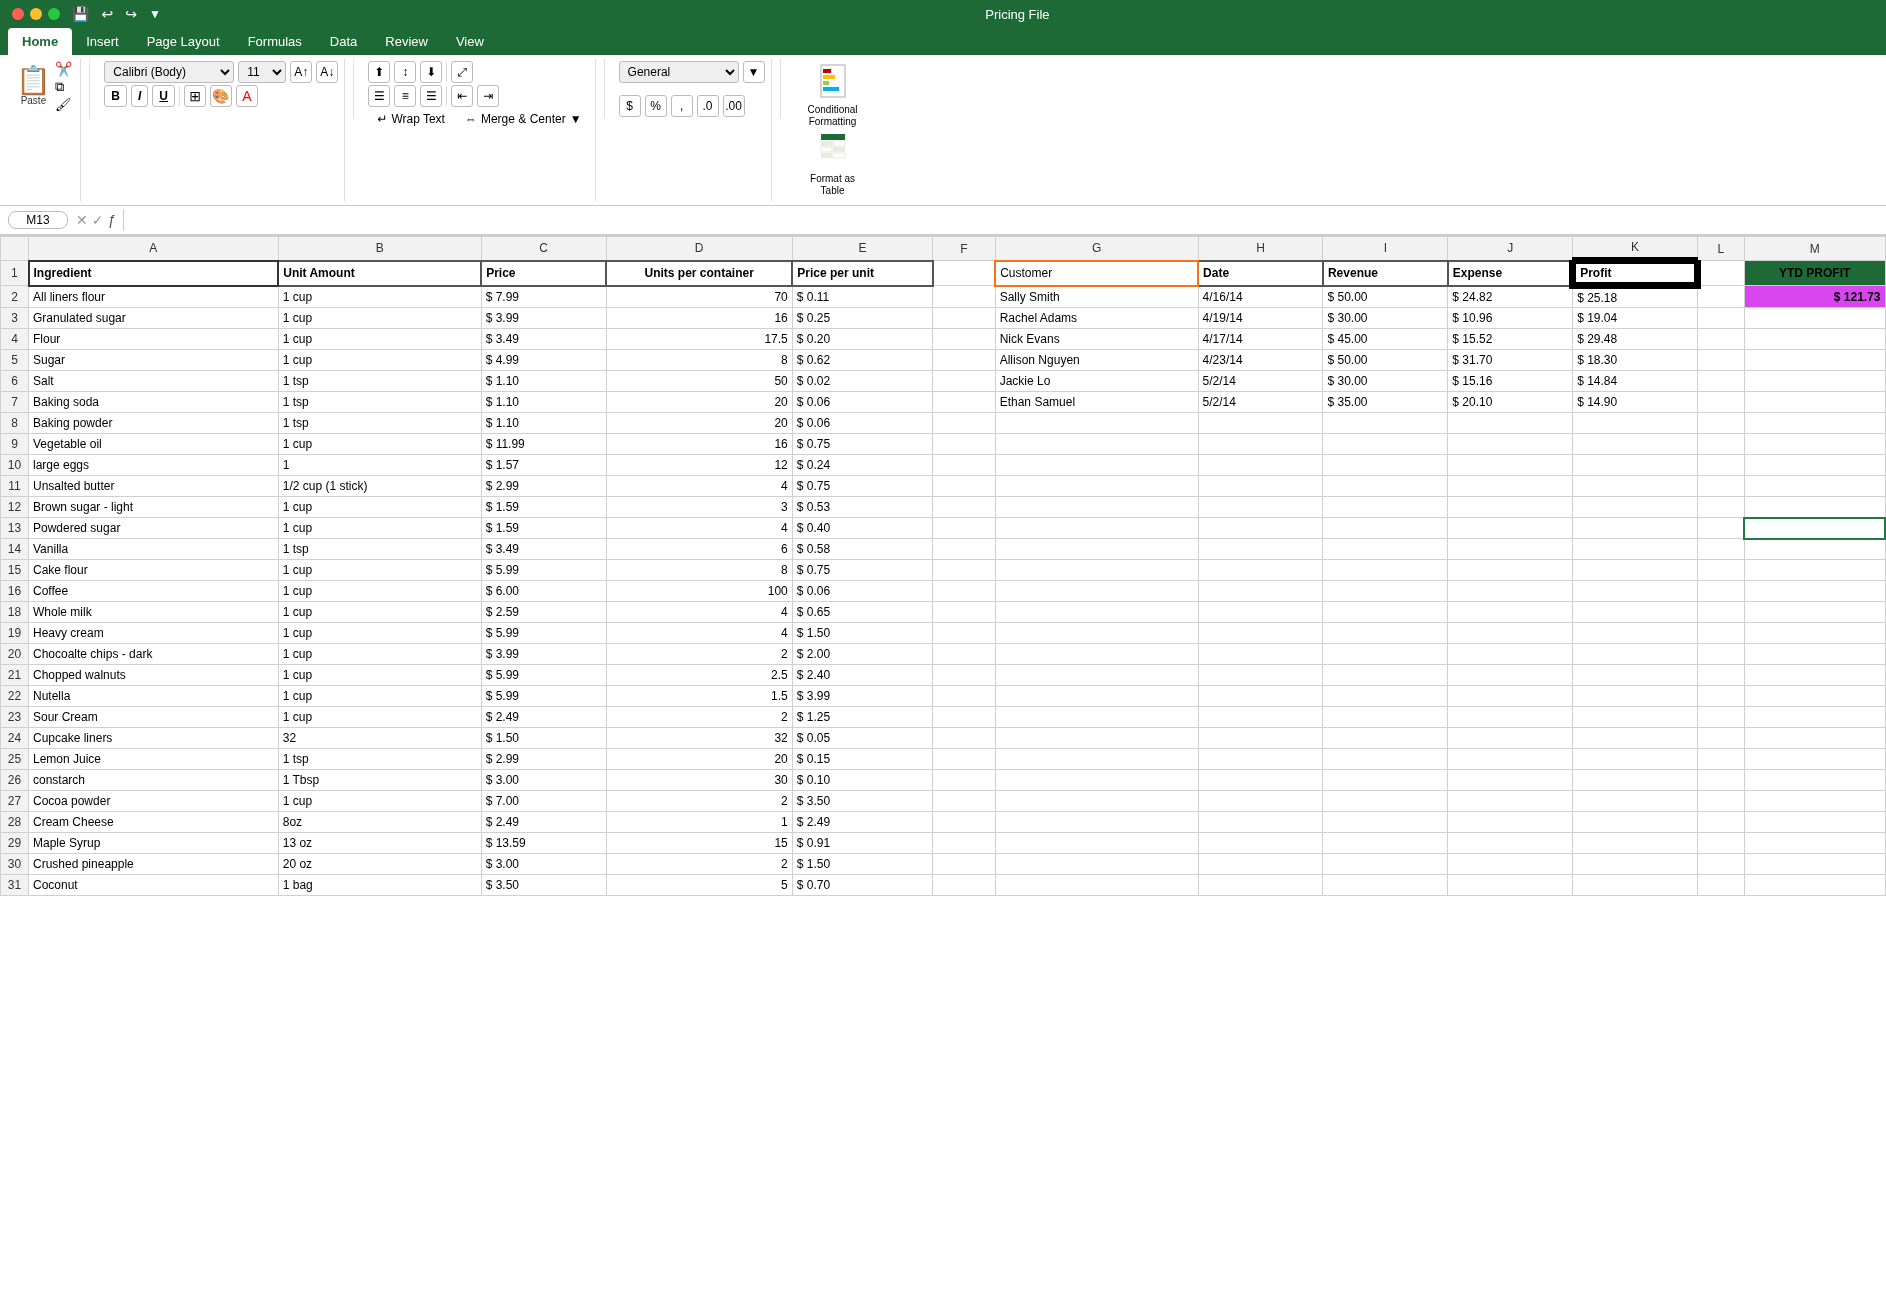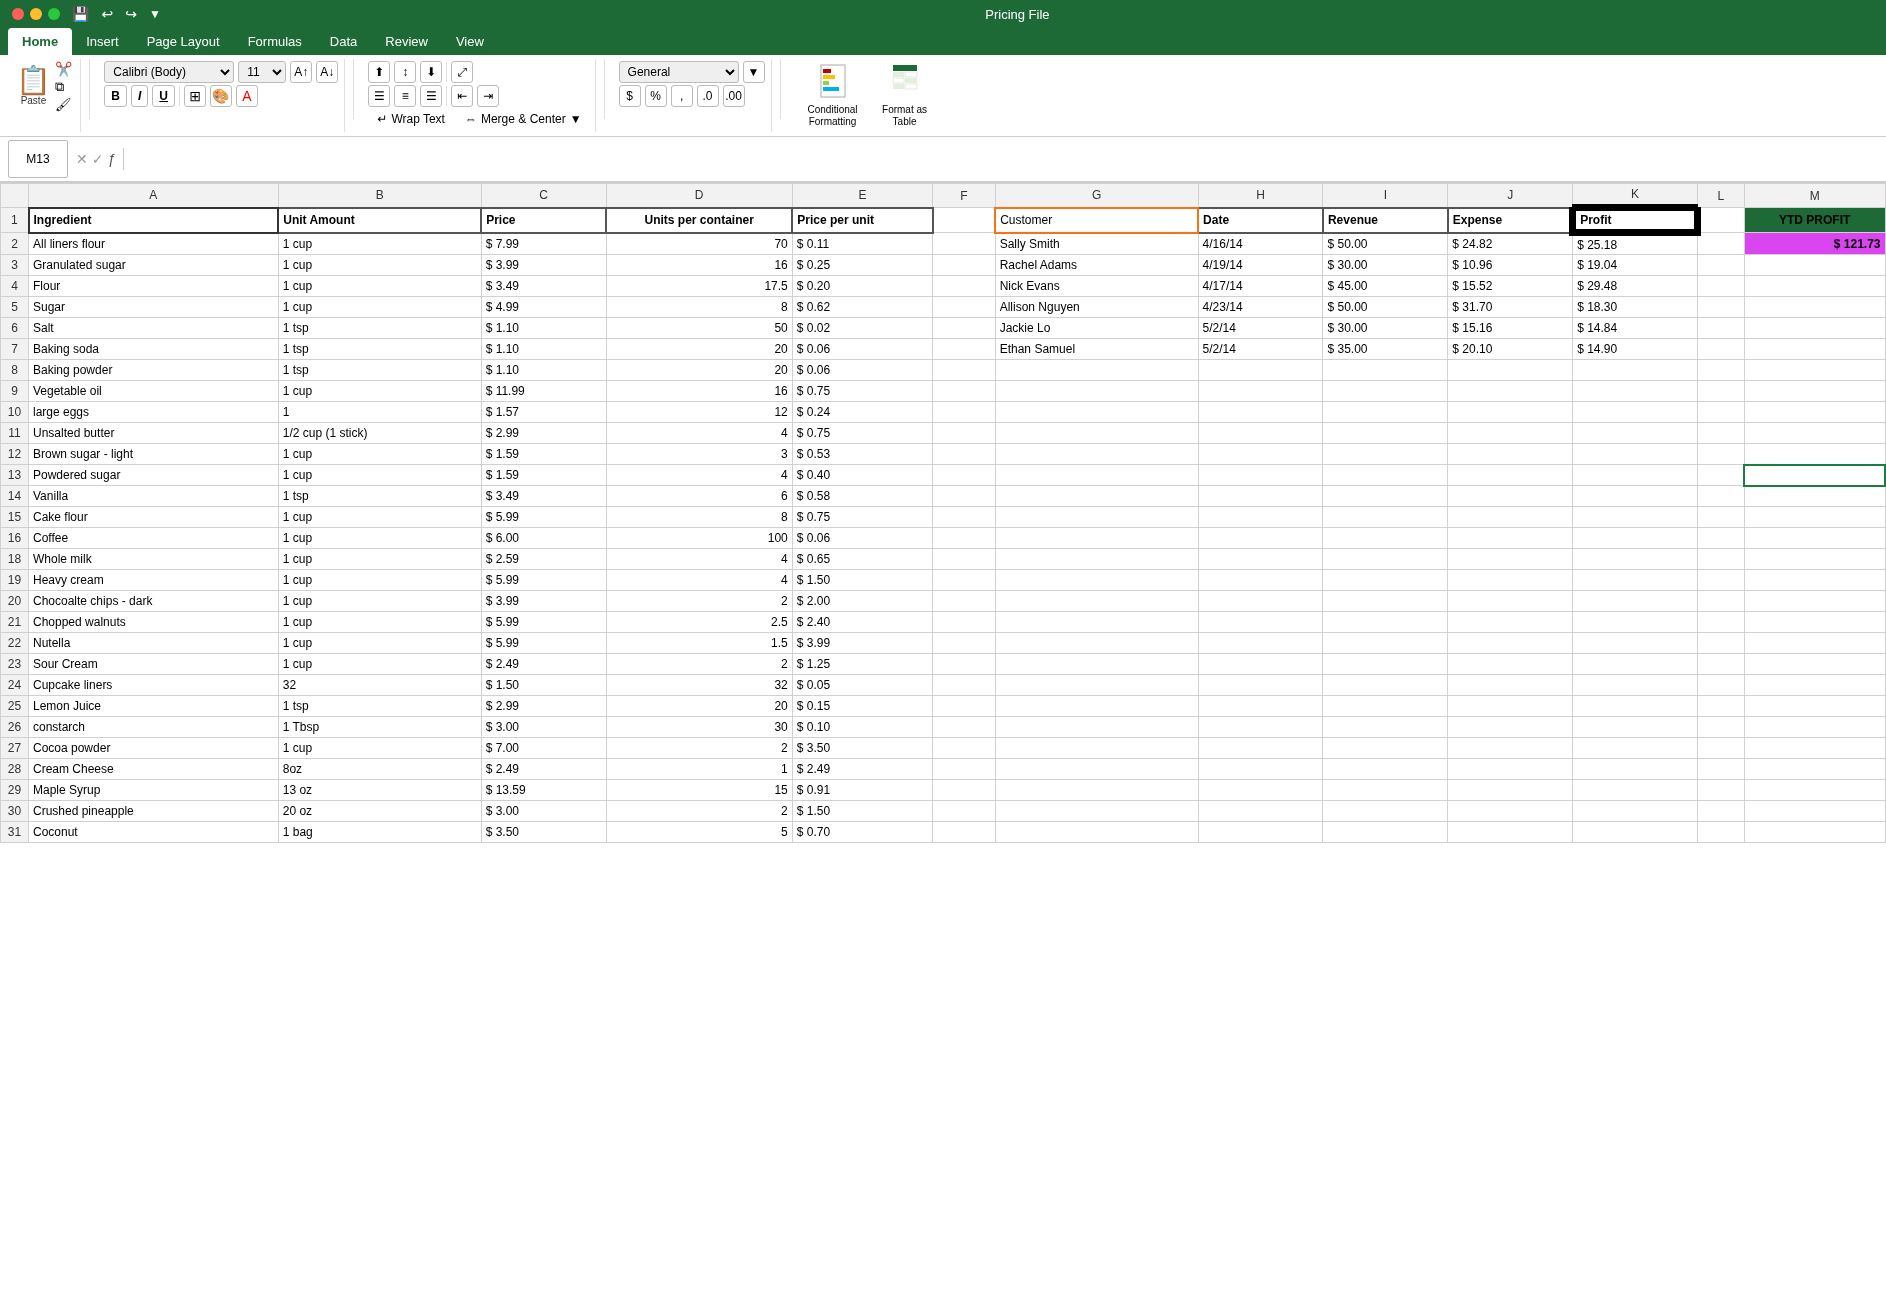--- a/index.html
+++ b/index.html
@@ -92,23 +92,23 @@
     .format-bar {
       background: white;
       border-bottom: 2px solid #ccc;
       padding: 3px 8px;
       display: flex;
       align-items: center;
       gap: 8px;
     }
     .cell-ref-box {
       width: 60px;
-      height: 38px;
+      height: 18px;
       border: 1px solid #bbb;
-      border-radius: 2px;
+      border-radius: 8px;
       font-size: 12px;
       padding: 0 4px;
       text-align: center;
     }
     .formula-bar-separator { width: 1px; background: #ccc; height: 22px; }
     .formula-input {
       flex: 1;
       height: 22px;
       border: none;
       outline: none;
@@ -219,21 +219,21 @@
       gap: 4px;
       padding: 2px 6px;
       border: 1px solid transparent;
       border-radius: 3px;
       cursor: pointer;
       font-size: 12px;
     }
 
     .cond-format-section {
       display: flex;
-      flex-direction: row;
+      flex-direction: column;
       align-items: center;
       padding: 2px 8px;
       cursor: pointer;
     }
 
     .toolbar-separator { width: 1px; background: #e0e0e0; height: 60px; margin: 0 4px; }
   </style>
 </head>
 <body>
 
@@ -336,21 +336,21 @@
       <div class="merge-center-btn">
         <span>⇔</span>
         <span>Merge &amp; Center</span>
         <span>▼</span>
       </div>
     </div>
   </div>
 
   <div class="toolbar-separator"></div>
 
-  <div style="display:flex;flex-direction:column;gap:2px;padding:2px 6px;border-right:1px solid #e0e0e0;">
+  <div style="display:flex;flex-direction:column;gap:12px;padding:2px 6px;border-right:1px solid #e0e0e0;">
     <div class="toolbar-row">
       <select class="number-format-select">
         <option>General</option>
       </select>
       <button class="small-btn">▼</button>
     </div>
     <div class="toolbar-row">
       <button class="small-btn">$</button>
       <button class="small-btn">%</button>
       <button class="small-btn">,</button>

